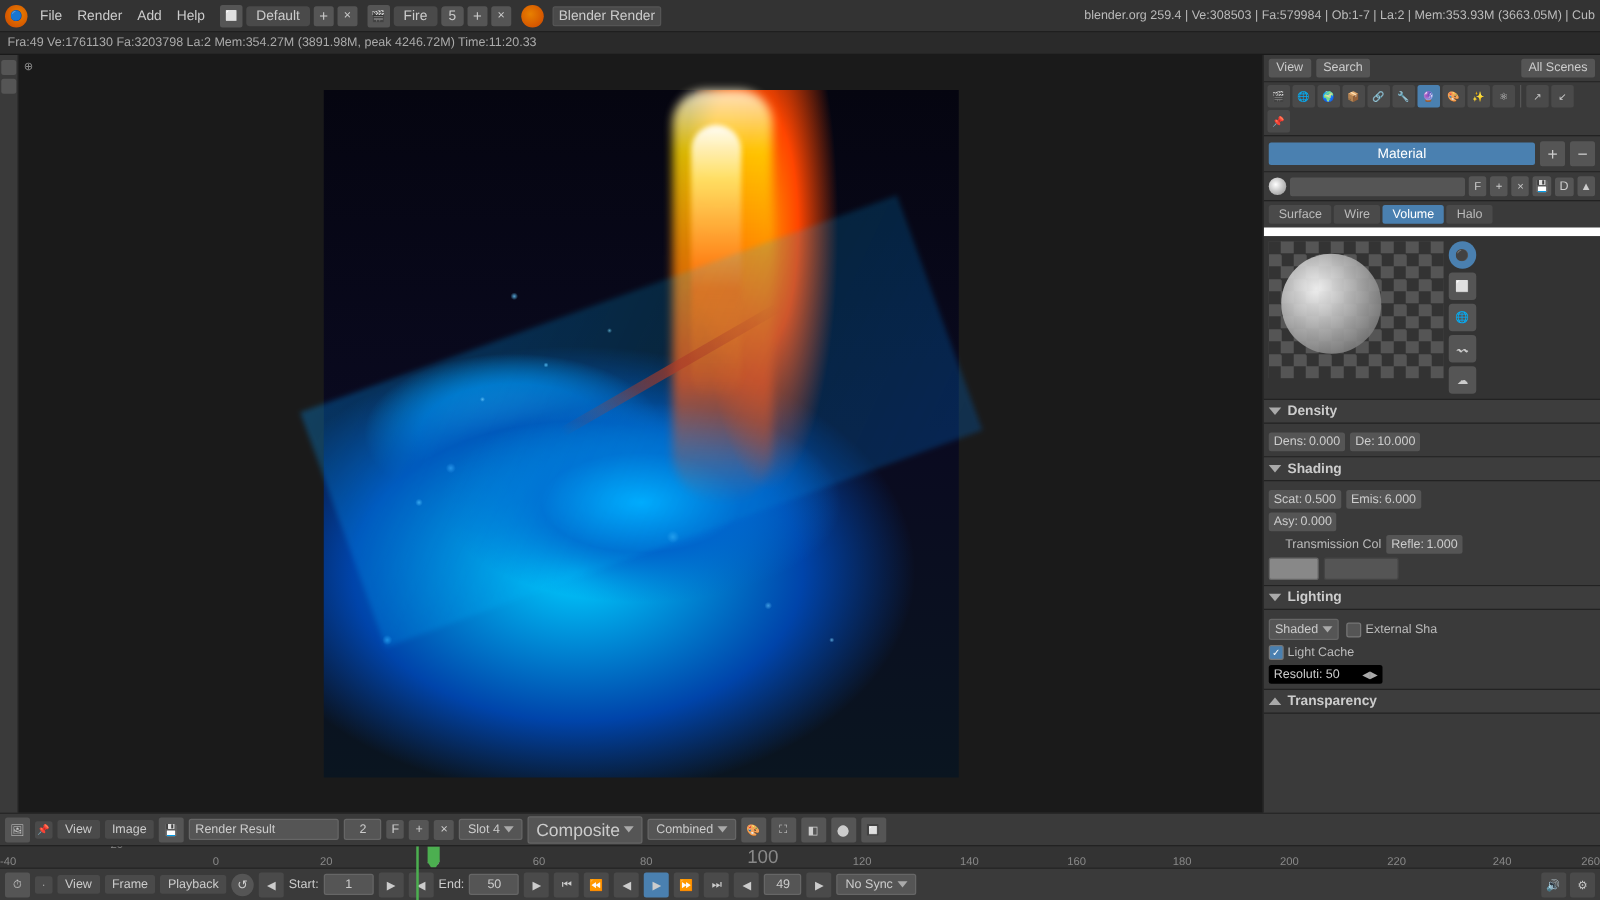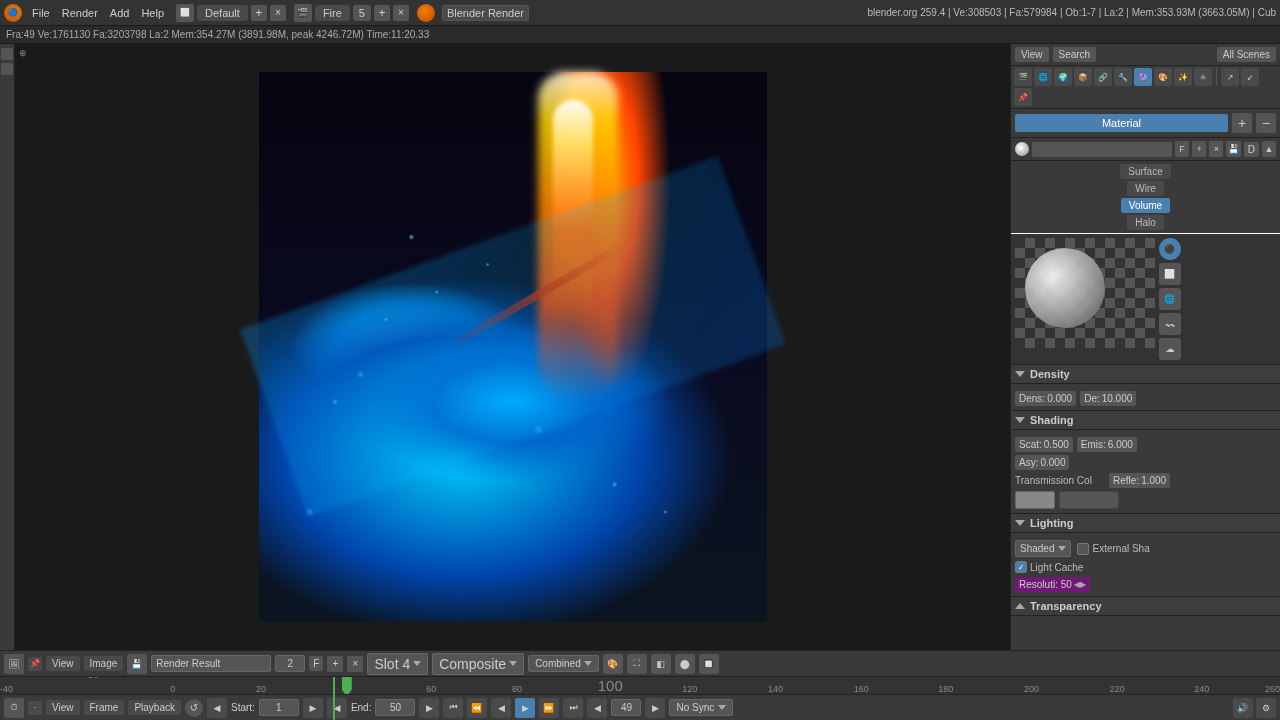--- a/index.html
+++ b/index.html
@@ -150,23 +150,22 @@
       border-radius: 2px;
       display: flex; align-items: center; justify-content: center;
       cursor: pointer; color: #ccc; font-size: 14px;
     }
 
     
     .mat-tabs {
       display: flex;
       gap: 2px;
       padding: 3px 4px;
-      border-bottom: 1px solid #ffffff;
-      align-items: center;
-      flex-direction: column;
+      border-bottom: 7px solid #ffffff;
+      align-items: center;
     }
     .mat-tab {
       padding: 2px 8px;
       background: #4a4a4a;
       border-radius: 2px;
       font-size: 10px;
       cursor: pointer;
       color: #bbb;
     }
     .mat-tab.active { background: #4a80b0; color: #fff; }
@@ -308,20 +307,21 @@
     .trans-row {
       display: flex;
       gap: 4px;
       margin-top: 3px;
       align-items: center;
     }
     .trans-label {
       font-size: 10px;
       color: #bbb;
       min-width: 90px;
+      text-align: right;
     }
 
     
     .lighting-section {
       padding: 4px;
       border-bottom: 1px solid #222;
     }
     .lighting-row {
       display: flex;
       align-items: center;
@@ -349,26 +349,26 @@
       border: 1px solid #666;
       color: #ccc;
       padding: 2px 4px;
       border-radius: 2px;
       font-size: 10px;
       display: flex;
       align-items: center;
       gap: 4px;
     }
     .resoluti-field {
-      background: #701a75;
+      background: #000000;
       border-radius: 2px;
       padding: 2px 4px;
       font-size: 10px;
       color: #ccc;
-      display: flex; align-items: center; gap: 2px;
+      display: flex; align-items: center; gap: 18px;
     }
 
     
     .image-editor-bar {
       height: 26px;
       background: #3a3a3a;
       display: flex;
       align-items: center;
       padding: 0 4px;
       gap: 4px;
@@ -400,21 +400,21 @@
       border-radius: 2px;
       font-size: 10px;
       text-align: center;
     }
     .ie-slot {
       background: #555;
       border: 1px solid #666;
       color: #ccc;
       padding: 2px 6px;
       border-radius: 2px;
-      font-size: 14px;
+      font-size: 10px;
       display: flex; align-items: center; gap: 3px;
     }
     .ie-composite {
       background: #555;
       border: 1px solid #666;
       color: #ccc;
       padding: 2px 6px;
       border-radius: 2px;
       font-size: 14px;
       display: flex; align-items: center; gap: 3px;

